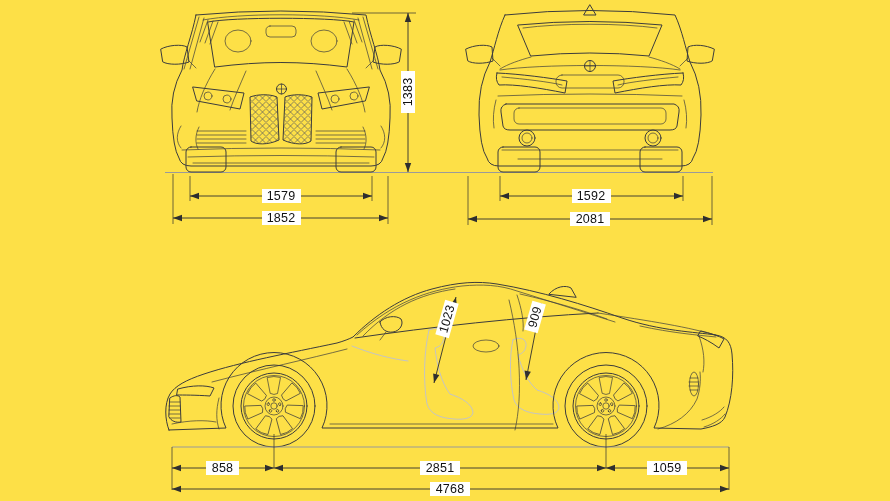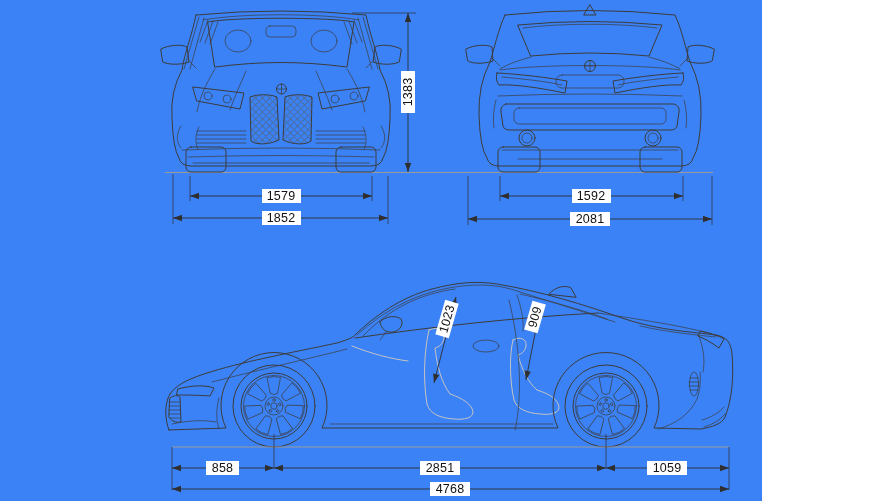--- a/index.html
+++ b/index.html
@@ -1,16 +1,16 @@
 <!DOCTYPE html>
 <html><head>
 <meta charset="utf-8">
 <style>
   html,body{margin:0;padding:0;background:#ffffff;}
-  .stage{position:relative;width:762px;height:501px;background:#3b82f6;overflow:hidden;
+  .stage{position:relative;width:890px;height:501px;background:#fde047;overflow:hidden;
          font-family:"Liberation Sans", sans-serif;text-align:right;}
   svg{position:absolute;left:0;top:0;}
   .car{fill:none;stroke:#3c3c3c;stroke-width:1;stroke-linejoin:round;stroke-linecap:round;}
   .thin{fill:none;stroke:#3c3c3c;stroke-width:0.7;stroke-linejoin:round;stroke-linecap:round;}
   .light{fill:none;stroke:#c4c4c4;stroke-width:1;stroke-linejoin:round;stroke-linecap:round;}
   .ground{stroke:#9a9a9a;stroke-width:1.2;}
   .dim{fill:none;stroke:#2f2f2f;stroke-width:0.9;}
   .ext{fill:none;stroke:#2f2f2f;stroke-width:0.7;}
   .lblbg{fill:#ffffff;}
   .val{font-family:"Liberation Sans", sans-serif;font-size:12.5px;fill:#111111;

